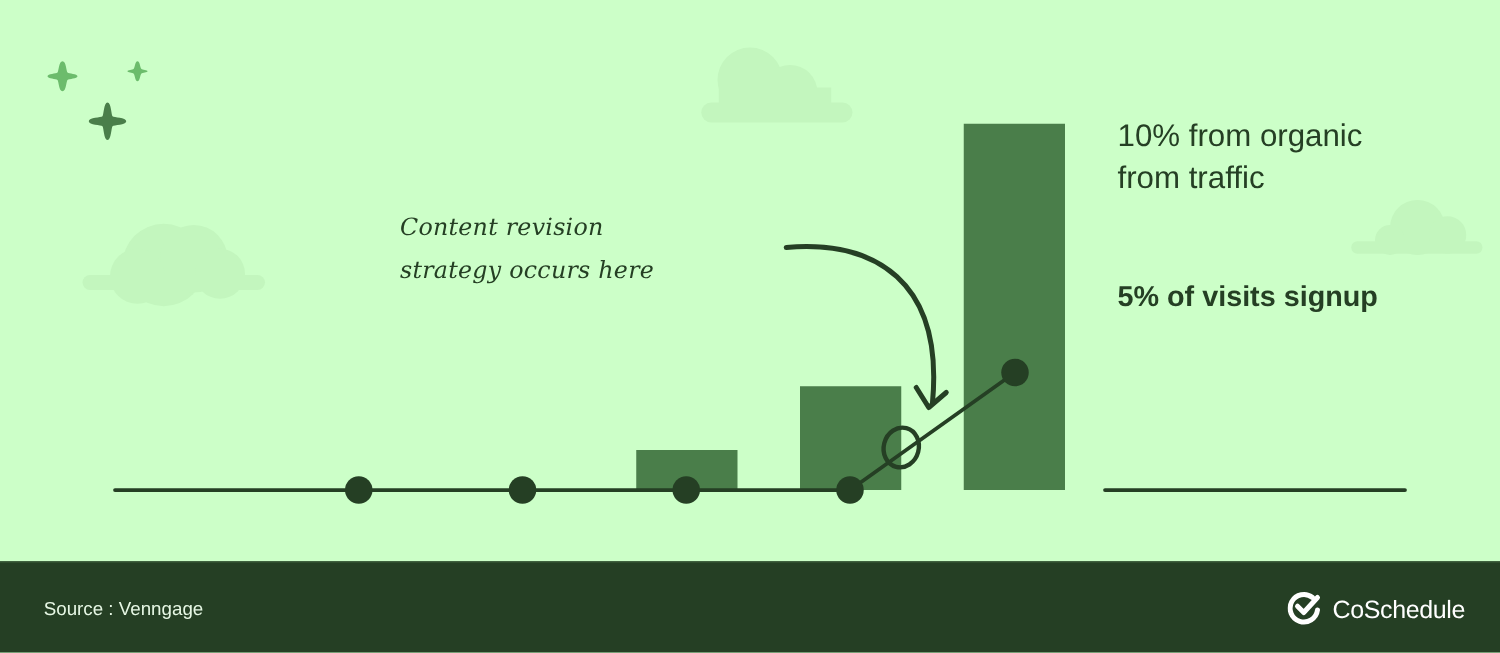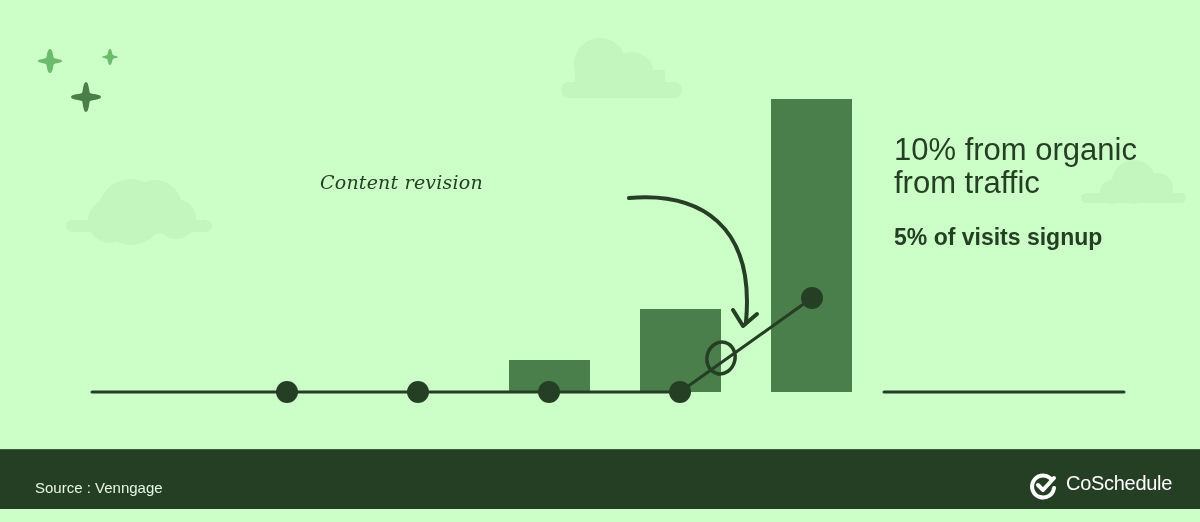--- a/index.html
+++ b/index.html
@@ -1,24 +1,24 @@
 <!DOCTYPE html>
 <html><head>
 <meta charset="utf-8">
 <style>
   html, body { margin:0; padding:0; }
   body { width:1200px; height:522px; overflow:hidden; background:#ccffc8; font-family:"DejaVu Sans", sans-serif; }
   .canvas { position:relative; width:1200px; height:449px; background:#ccffc8; overflow:hidden; }
   .layer { position:absolute; left:0; top:0; }
   .annot { position:absolute; left:320px; top:165px; font-family:"DejaVu Serif", serif; font-style:italic; font-size:19px; line-height:34px; color:#253f24; letter-spacing:0.2px; }
-  .label-a { position:absolute; left:894px; top:93px; font-family:"Liberation Sans", sans-serif; font-size:31px; line-height:33px; color:#253f24;margin-top:40px; }
+  .label-a { position:absolute; left:894px; top:93px; font-family:"Liberation Sans", sans-serif; font-size:25px; line-height:33px; color:#253f24; }
   .label-b { position:absolute; left:894px; top:222px; font-family:"Liberation Sans", sans-serif; font-weight:bold; font-size:23px; line-height:30px; color:#253f24; }
-  .footer { position:relative; width:1200px; height:60px; background:#253f24; border-top:1px solid #3d5e3b; box-sizing:border-box; }
+  .footer { position:relative; width:1200px; height:73px; background:#253f24; border-top:1px solid #3d5e3b; box-sizing:border-box; }
   .source { position:absolute; left:35px; top:29px; font-family:"Liberation Sans", sans-serif; font-size:15px; color:#e6f7e4; }
-  .brand { position:absolute; right:28px; top:22px; display:flex; align-items:flex-start; gap:8px; color:#ffffff; }
+  .brand { position:absolute; right:28px; top:22px; display:flex; align-items:flex-end; gap:8px; color:#ffffff; }
   .brand-name { font-family:"Liberation Sans", sans-serif; font-size:20px; letter-spacing:-0.3px; }
 </style>
 </head>
 <body>
 
 <div class="canvas">
   <svg class="layer" width="1200" height="449" viewBox="0 0 1200 449">
 
     <g fill="#c3f6be">
       <g>
@@ -68,20 +68,21 @@
     </g>
 
     <ellipse cx="721" cy="358" rx="14" ry="16" fill="none" stroke="#253f24" stroke-width="3.5" transform="rotate(15 721 358)"></ellipse>
 
     <path d="M629,198 C700,192 755,225 746,322" fill="none" stroke="#253f24" stroke-width="4" stroke-linecap="round"></path>
     <path d="M733,310 L743,326 L757,314" fill="none" stroke="#253f24" stroke-width="4" stroke-linecap="round" stroke-linejoin="round"></path>
   </svg>
 
   <div class="annot">
     <div>Content revision</div>
+    <div>strategy occurs here</div>
   </div>
 
   <div class="label-a">
     <div>10% from organic</div>
     <div>from traffic</div>
   </div>
 
   <div class="label-b">5% of visits signup</div>
 </div>
 

